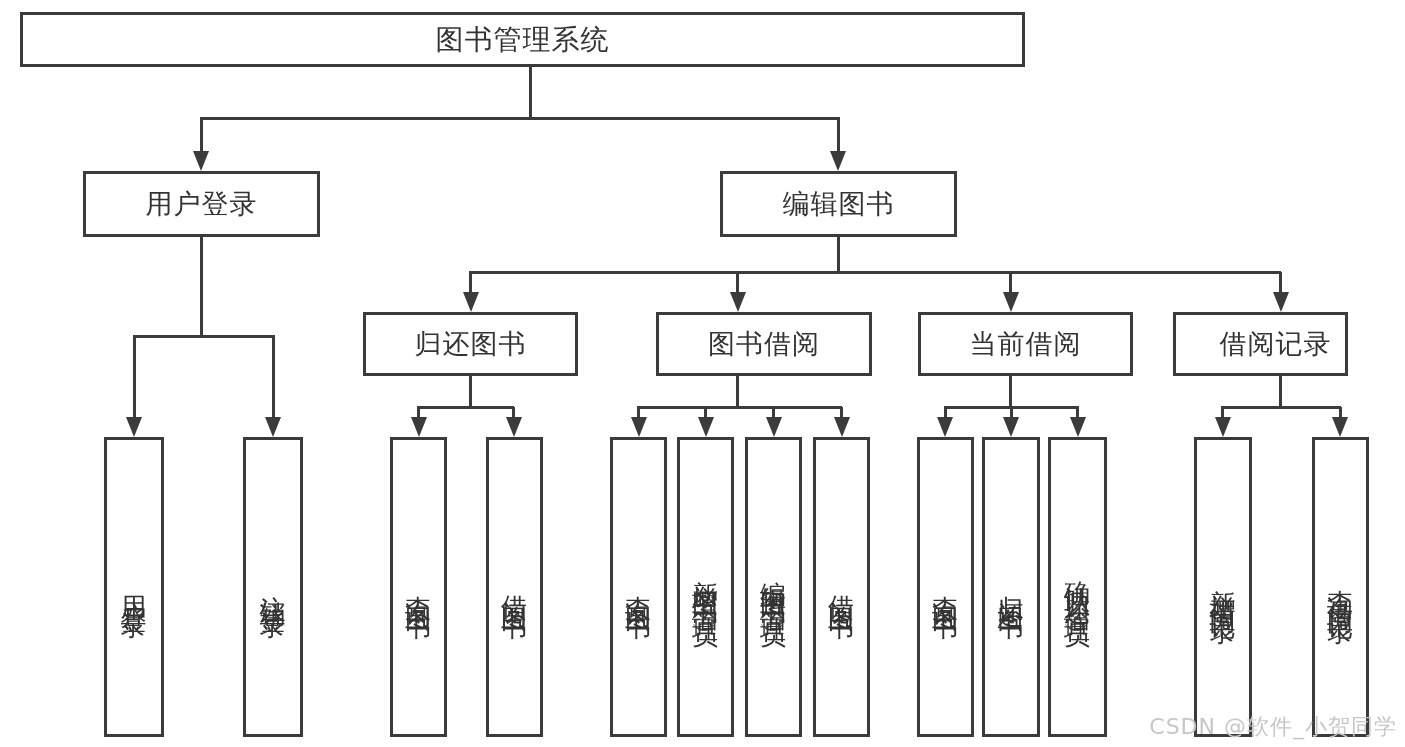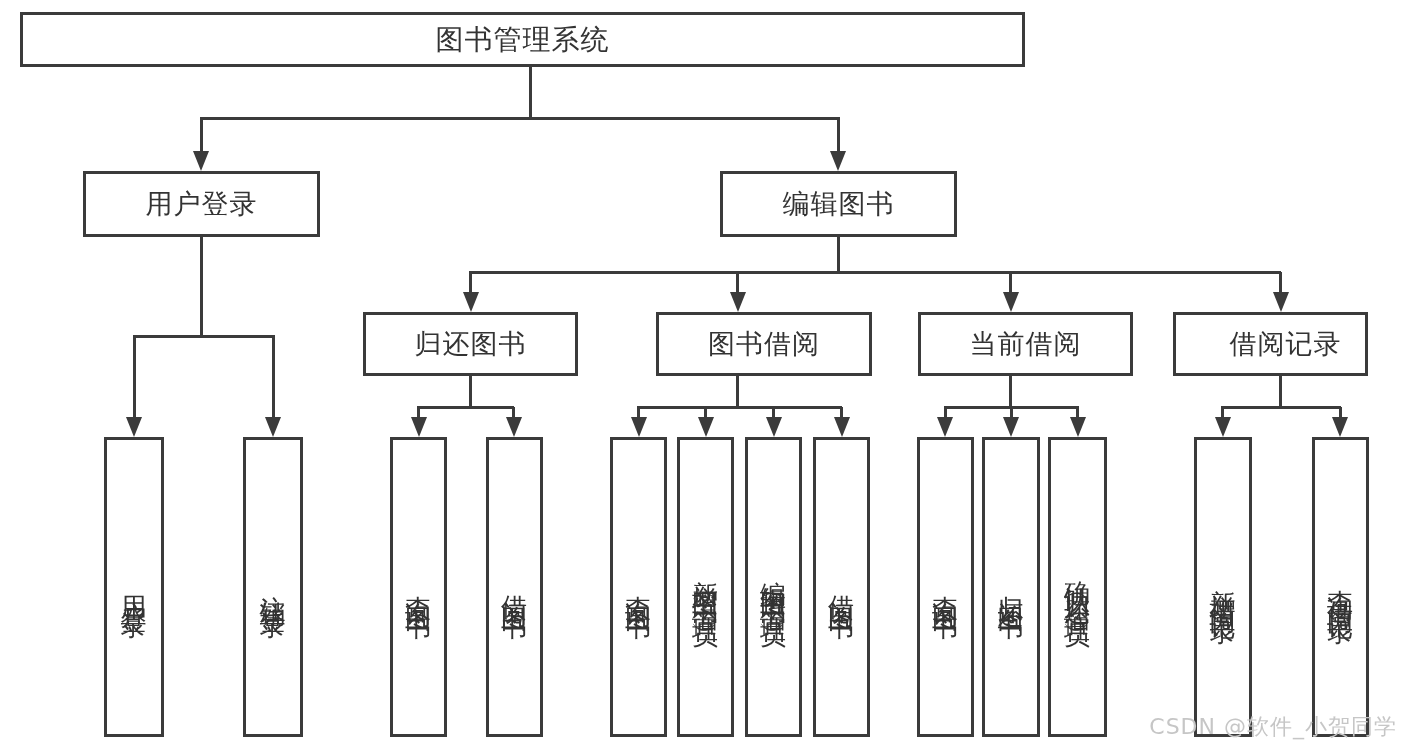--- a/index.html
+++ b/index.html
@@ -92,21 +92,21 @@
   <div class="vline" style="left:836.5px;top:237px;height:35px;"></div>
   <div class="hline" style="left:469px;top:270.5px;width:812px;"></div>
   <div class="arrow" style="left:469px;top:272px;height:20px;"></div>
   <div class="arrow" style="left:736px;top:272px;height:20px;"></div>
   <div class="arrow" style="left:1009px;top:272px;height:20px;"></div>
   <div class="arrow" style="left:1279px;top:272px;height:20px;"></div>
 
   <div class="box" style="left:363px;top:312px;width:215px;height:64px;">归还图书</div>
   <div class="box" style="left:656px;top:312px;width:216px;height:64px;">图书借阅</div>
   <div class="box" style="left:903px;top:312px;width:215px;height:64px;margin-left:15px;">当前借阅</div>
-  <div class="box" style="left:1173px;top:312px;width:195px;height:64px;padding-left:30px;">借阅记录</div>
+  <div class="box" style="left:1173px;top:312px;width:175px;height:64px;padding-left:30px;">借阅记录</div>
 
   <div class="vline" style="left:469px;top:376px;height:31px;"></div>
   <div class="hline" style="left:417px;top:405.5px;width:97px;"></div>
   <div class="arrow" style="left:417px;top:407px;height:10px;"></div>
   <div class="arrow" style="left:512px;top:407px;height:10px;"></div>
 
   <div class="vline" style="left:736px;top:376px;height:31px;"></div>
   <div class="hline" style="left:637px;top:405.5px;width:205px;"></div>
   <div class="arrow" style="left:637px;top:407px;height:10px;"></div>
   <div class="arrow" style="left:704px;top:407px;height:10px;"></div>

